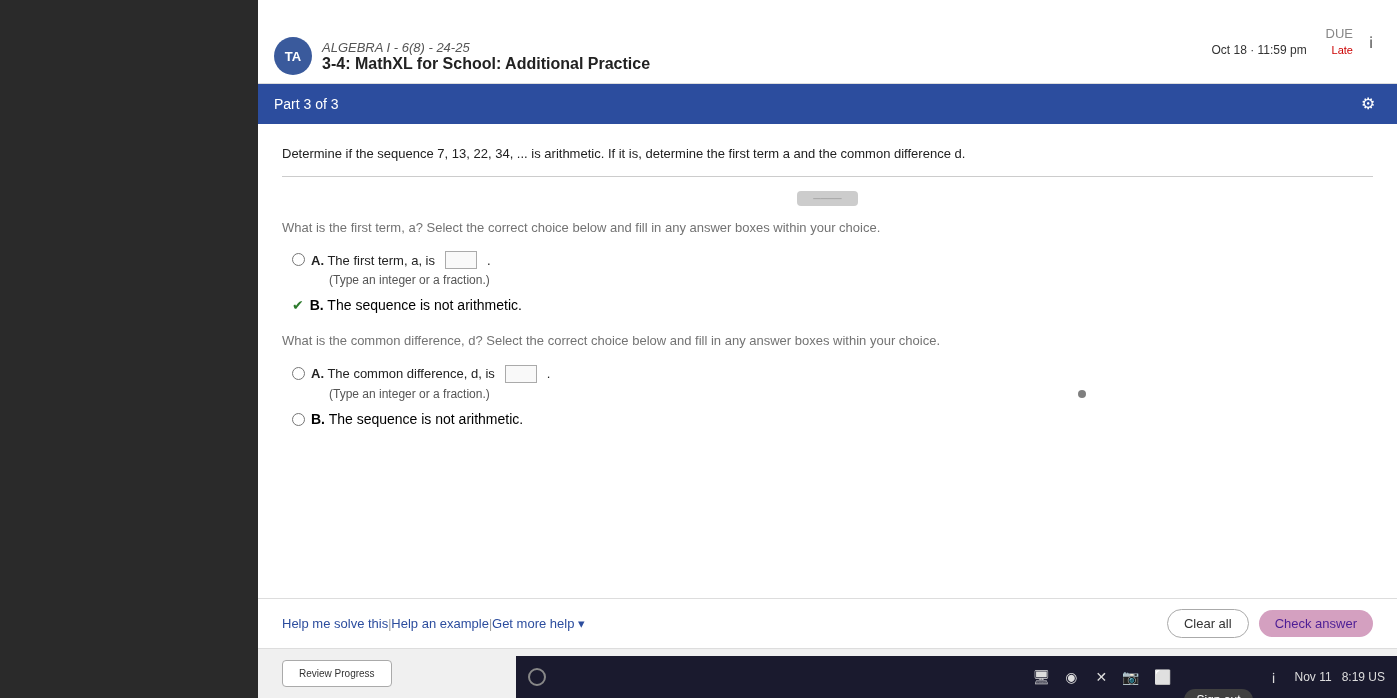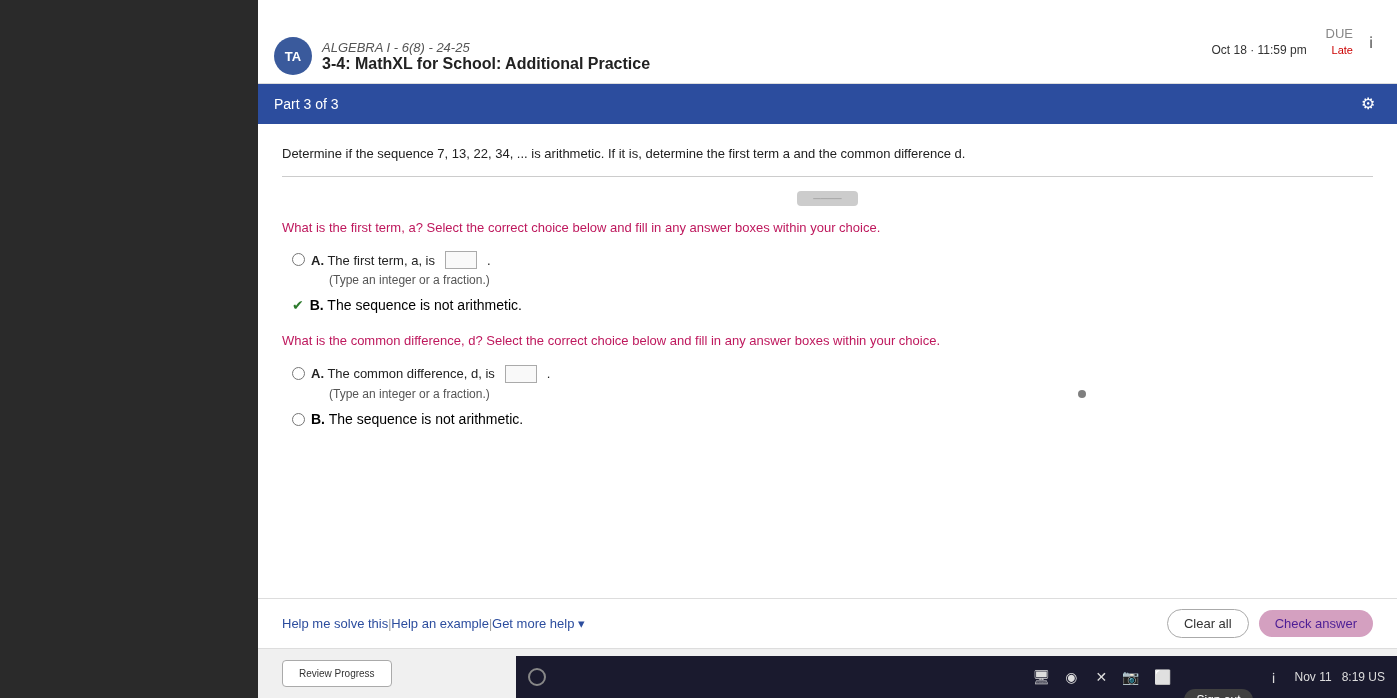--- a/index.html
+++ b/index.html
@@ -162,21 +162,21 @@
       display: inline-block;
       background: #ccc;
       border-radius: 4px;
       padding: 2px 16px;
       font-size: 10px;
       color: #999;
     }
 
     .sub-question {
       font-size: 13px;
-      color: #be185d;
+      color: #737373;
       margin-bottom: 14px;
       line-height: 1.5;
     }
 
     .radio-group {
       margin-bottom: 18px;
       padding-left: 10px;
     }
 
     .radio-option {

